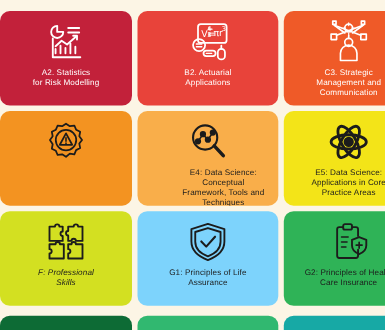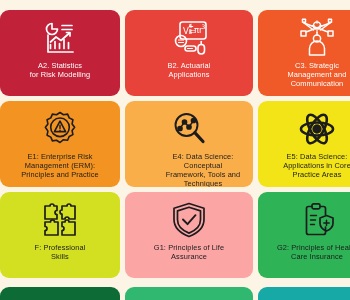--- a/index.html
+++ b/index.html
@@ -122,23 +122,20 @@
 
   <div class="card c1 r2" style="background: rgb(243, 147, 33);">
     <div class="icon-wrap">
       <svg width="40" height="38" viewBox="0 0 40 38" fill="none" stroke="#1c1c1c" stroke-width="1.6" stroke-linecap="round" stroke-linejoin="round">
         <path d="M20 2.5 l3.5 2.2 4.1-.6 1.6 3.8 3.7 1.9-.8 4.1 2.5 3.3-2.5 3.3.8 4.1-3.7 1.9-1.6 3.8-4.1-.6L20 32.5l-3.5-2.2-4.1.6-1.6-3.8-3.7-1.9.8-4.1L5.4 17.2l2.5-3.3-.8-4.1 3.7-1.9 1.6-3.8 4.1.6z"></path>
         <circle cx="20" cy="17.3" r="9.3"></circle>
         <path d="M20 11.2 L25.6 21.6 H14.4 Z"></path>
         <path d="M20 15.2v3.2M20 20.1v.5" stroke-width="1.4"></path>
       </svg>
     </div>
-    <div class="label dark-text" style="color: rgb(28, 28, 28);">E1: Enterprise Risk
-Management (ERM):
-Principles and Practice</div>
   </div>
 
   <div class="card c2 r2" style="background: rgb(249, 174, 74);">
     <div class="icon-wrap">
       <svg width="40" height="38" viewBox="0 0 40 38" fill="none" stroke="#1c1c1c" stroke-width="1.9" stroke-linecap="round" stroke-linejoin="round">
         <circle cx="17.5" cy="15" r="11"></circle>
         <path d="M25.8 22.6 L34 31.5" stroke-width="3.2"></path>
         <path d="M11 18.5 L15.5 12 L20 17 L24.5 10.5" stroke-width="1.4"></path>
         <circle cx="11" cy="18.5" r="1.9" fill="#1c1c1c"></circle>
         <circle cx="15.5" cy="12" r="1.9" fill="#1c1c1c"></circle>
@@ -168,25 +165,25 @@
 
   <div class="card c1 r3" style="background: rgb(211, 224, 33);">
     <div class="icon-wrap">
       <svg width="38" height="38" viewBox="0 0 38 38" fill="none" stroke="#1c1c1c" stroke-width="1.7" stroke-linecap="round" stroke-linejoin="round">
         <path d="M4 5 h5 a2 2 0 0 1 2-2 a2 2 0 0 1 2 2 h3 v4.5 a2 2 0 0 0-2 2 a2 2 0 0 0 2 2 V18 H4 Z"></path>
         <path d="M21 5 h5 a2 2 0 0 1 2-2 a2 2 0 0 1 2 2 h4 v13 h-6 a2 2 0 0 0-2-2 a2 2 0 0 0-2 2 h-3 v-5 a2 2 0 0 1-2-2 a2 2 0 0 1 2-2 Z"></path>
         <path d="M4 21 h5.5 a2 2 0 0 1 2-2 a2 2 0 0 1 2 2 H17 v13 H4 v-4.5 a2 2 0 0 0 2-2 a2 2 0 0 0-2-2 Z"></path>
         <path d="M21 21 h3 a2 2 0 0 1 2-2 a2 2 0 0 1 2 2 h6 v13 H21 v-4.5 a2 2 0 0 0 2-2 a2 2 0 0 0-2-2 Z"></path>
       </svg>
     </div>
-    <div class="label dark-text" style="color: rgb(28, 28, 28);">F: Professional
+    <div class="label dark-text" style="color: rgb(28, 28, 28); font-style: italic;">F: Professional
 Skills</div>
   </div>
 
-  <div class="card c2 r3" style="background: #fca5a5;">
+  <div class="card c2 r3" style="background: #7dd3fc;">
     <div class="icon-wrap">
       <svg width="38" height="38" viewBox="0 0 38 38" fill="none" stroke="#1c1c1c" stroke-width="1.7" stroke-linecap="round" stroke-linejoin="round">
         <path d="M19 2.5 L34 7.2 v11.4 c0 8.2-6.3 13.6-15 16.9 -8.7-3.3-15-8.7-15-16.9 V7.2 Z"></path>
         <path d="M19 6.3 L30.5 9.9 v8.9 c0 6.4-4.9 10.7-11.5 13.3 -6.6-2.6-11.5-6.9-11.5-13.3 V9.9 Z"></path>
         <path d="M13 18.5 L17.5 23.2 L25.5 14.2" stroke-width="1.9"></path>
       </svg>
     </div>
     <div class="label dark-text" style="color: rgb(28, 28, 28);">G1: Principles of Life
 Assurance</div>
   </div>

